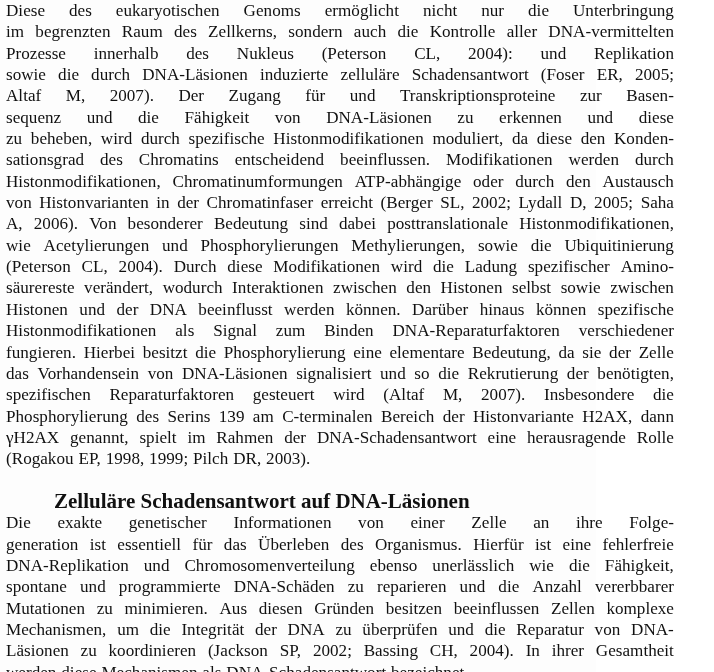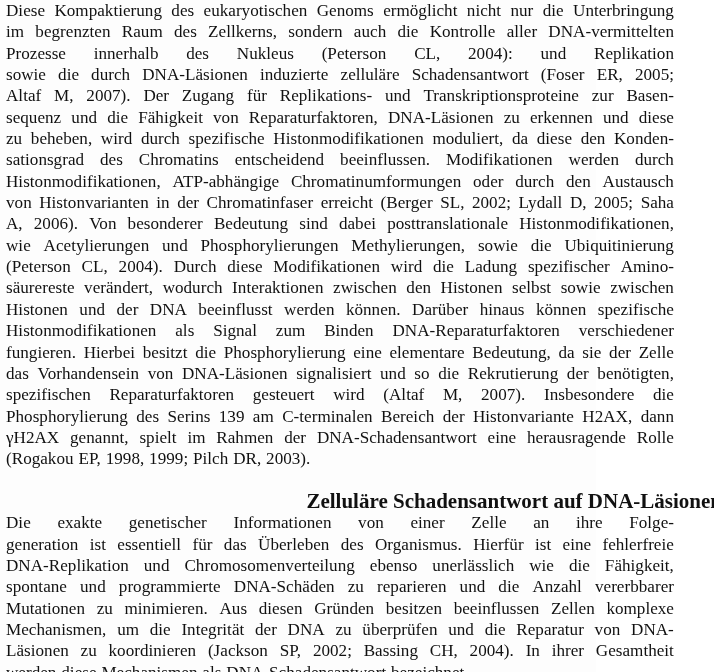--- a/index.html
+++ b/index.html
@@ -17,21 +17,20 @@
     -webkit-font-smoothing: antialiased;
   }
 
   #page {
     position: relative;
     width: 596px;
     height: 672px;
     background: #fdfdfd;
     box-sizing: border-box;
     padding: 16px;
-    text-align: right;
   }
 
   .text-column {
     position: absolute;
     left: 6px;
     top: 0px;
     width: 668px;
   }
 
   
@@ -75,29 +74,29 @@
   }
 
   .para-block { width: 668px; }
 </style>
 </head>
 <body>
 
 <div id="page" style="background: rgb(253, 253, 253);">
   <div class="text-column" id="text-column" style="color: rgb(17, 17, 17);">
       <div class="para-block">
-        <div class="line justify"><span class="w">Diese</span><span class="w">Kompaktierung</span><span class="w">des</span><span class="w">eukaryotischen</span><span class="w">Genoms</span><span class="w">ermöglicht</span><span class="w">nicht</span><span class="w">nur</span><span class="w">die</span><span class="w">Unterbringung</span></div>
+        <div class="line justify"><span class="w">Diese</span><span class="w">des</span><span class="w">eukaryotischen</span><span class="w">Genoms</span><span class="w">ermöglicht</span><span class="w">nicht</span><span class="w">nur</span><span class="w">die</span><span class="w">Unterbringung</span></div>
         <div class="line justify"><span class="w">im</span><span class="w">begrenzten</span><span class="w">Raum</span><span class="w">des</span><span class="w">Zellkerns,</span><span class="w">sondern</span><span class="w">auch</span><span class="w">die</span><span class="w">Kontrolle</span><span class="w">aller</span><span class="w">DNA-vermittelten</span></div>
         <div class="line justify"><span class="w">Prozesse</span><span class="w">innerhalb</span><span class="w">des</span><span class="w">Nukleus</span><span class="w">(Peterson</span><span class="w">CL,</span><span class="w">2004):</span><span class="w">und</span><span class="w">Replikation</span></div>
         <div class="line justify"><span class="w">sowie</span><span class="w">die</span><span class="w">durch</span><span class="w">DNA-Läsionen</span><span class="w">induzierte</span><span class="w">zelluläre</span><span class="w">Schadensantwort</span><span class="w">(Foser</span><span class="w">ER,</span><span class="w">2005;</span></div>
-        <div class="line justify"><span class="w">Altaf</span><span class="w">M,</span><span class="w">2007).</span><span class="w">Der</span><span class="w">Zugang</span><span class="w">für</span><span class="w">Replikations-</span><span class="w">und</span><span class="w">Transkriptionsproteine</span><span class="w">zur</span><span class="w">Basen-</span></div>
-        <div class="line justify"><span class="w">sequenz</span><span class="w">und</span><span class="w">die</span><span class="w">Fähigkeit</span><span class="w">von</span><span class="w">Reparaturfaktoren,</span><span class="w">DNA-Läsionen</span><span class="w">zu</span><span class="w">erkennen</span><span class="w">und</span><span class="w">diese</span></div>
+        <div class="line justify"><span class="w">Altaf</span><span class="w">M,</span><span class="w">2007).</span><span class="w">Der</span><span class="w">Zugang</span><span class="w">für</span><span class="w">und</span><span class="w">Transkriptionsproteine</span><span class="w">zur</span><span class="w">Basen-</span></div>
+        <div class="line justify"><span class="w">sequenz</span><span class="w">und</span><span class="w">die</span><span class="w">Fähigkeit</span><span class="w">von</span><span class="w">DNA-Läsionen</span><span class="w">zu</span><span class="w">erkennen</span><span class="w">und</span><span class="w">diese</span></div>
         <div class="line justify"><span class="w">zu</span><span class="w">beheben,</span><span class="w">wird</span><span class="w">durch</span><span class="w">spezifische</span><span class="w">Histonmodifikationen</span><span class="w">moduliert,</span><span class="w">da</span><span class="w">diese</span><span class="w">den</span><span class="w">Konden-</span></div>
         <div class="line justify"><span class="w">sationsgrad</span><span class="w">des</span><span class="w">Chromatins</span><span class="w">entscheidend</span><span class="w">beeinflussen.</span><span class="w">Modifikationen</span><span class="w">werden</span><span class="w">durch</span></div>
-        <div class="line justify"><span class="w">Histonmodifikationen,</span><span class="w">ATP-abhängige</span><span class="w">Chromatinumformungen</span><span class="w">oder</span><span class="w">durch</span><span class="w">den</span><span class="w">Austausch</span></div>
+        <div class="line justify"><span class="w">Histonmodifikationen,</span><span class="w">Chromatinumformungen</span><span class="w">ATP-abhängige</span><span class="w">oder</span><span class="w">durch</span><span class="w">den</span><span class="w">Austausch</span></div>
         <div class="line justify"><span class="w">von</span><span class="w">Histonvarianten</span><span class="w">in</span><span class="w">der</span><span class="w">Chromatinfaser</span><span class="w">erreicht</span><span class="w">(Berger</span><span class="w">SL,</span><span class="w">2002;</span><span class="w">Lydall</span><span class="w">D,</span><span class="w">2005;</span><span class="w">Saha</span></div>
         <div class="line justify"><span class="w">A,</span><span class="w">2006).</span><span class="w">Von</span><span class="w">besonderer</span><span class="w">Bedeutung</span><span class="w">sind</span><span class="w">dabei</span><span class="w">posttranslationale</span><span class="w">Histonmodifikationen,</span></div>
         <div class="line justify"><span class="w">wie</span><span class="w">Acetylierungen</span><span class="w">und</span><span class="w">Phosphorylierungen</span><span class="w">Methylierungen,</span><span class="w">sowie</span><span class="w">die</span><span class="w">Ubiquitinierung</span></div>
         <div class="line justify"><span class="w">(Peterson</span><span class="w">CL,</span><span class="w">2004).</span><span class="w">Durch</span><span class="w">diese</span><span class="w">Modifikationen</span><span class="w">wird</span><span class="w">die</span><span class="w">Ladung</span><span class="w">spezifischer</span><span class="w">Amino-</span></div>
         <div class="line justify"><span class="w">säurereste</span><span class="w">verändert,</span><span class="w">wodurch</span><span class="w">Interaktionen</span><span class="w">zwischen</span><span class="w">den</span><span class="w">Histonen</span><span class="w">selbst</span><span class="w">sowie</span><span class="w">zwischen</span></div>
         <div class="line justify"><span class="w">Histonen</span><span class="w">und</span><span class="w">der</span><span class="w">DNA</span><span class="w">beeinflusst</span><span class="w">werden</span><span class="w">können.</span><span class="w">Darüber</span><span class="w">hinaus</span><span class="w">können</span><span class="w">spezifische</span></div>
         <div class="line justify"><span class="w">Histonmodifikationen</span><span class="w">als</span><span class="w">Signal</span><span class="w">zum</span><span class="w">Binden</span><span class="w">DNA-Reparaturfaktoren</span><span class="w">verschiedener</span></div>
         <div class="line justify"><span class="w">fungieren.</span><span class="w">Hierbei</span><span class="w">besitzt</span><span class="w">die</span><span class="w">Phosphorylierung</span><span class="w">eine</span><span class="w">elementare</span><span class="w">Bedeutung,</span><span class="w">da</span><span class="w">sie</span><span class="w">der</span><span class="w">Zelle</span></div>
         <div class="line justify"><span class="w">das</span><span class="w">Vorhandensein</span><span class="w">von</span><span class="w">DNA-Läsionen</span><span class="w">signalisiert</span><span class="w">und</span><span class="w">so</span><span class="w">die</span><span class="w">Rekrutierung</span><span class="w">der</span><span class="w">benötigten,</span></div>
         <div class="line justify"><span class="w">spezifischen</span><span class="w">Reparaturfaktoren</span><span class="w">gesteuert</span><span class="w">wird</span><span class="w">(Altaf</span><span class="w">M,</span><span class="w">2007).</span><span class="w">Insbesondere</span><span class="w">die</span></div>

